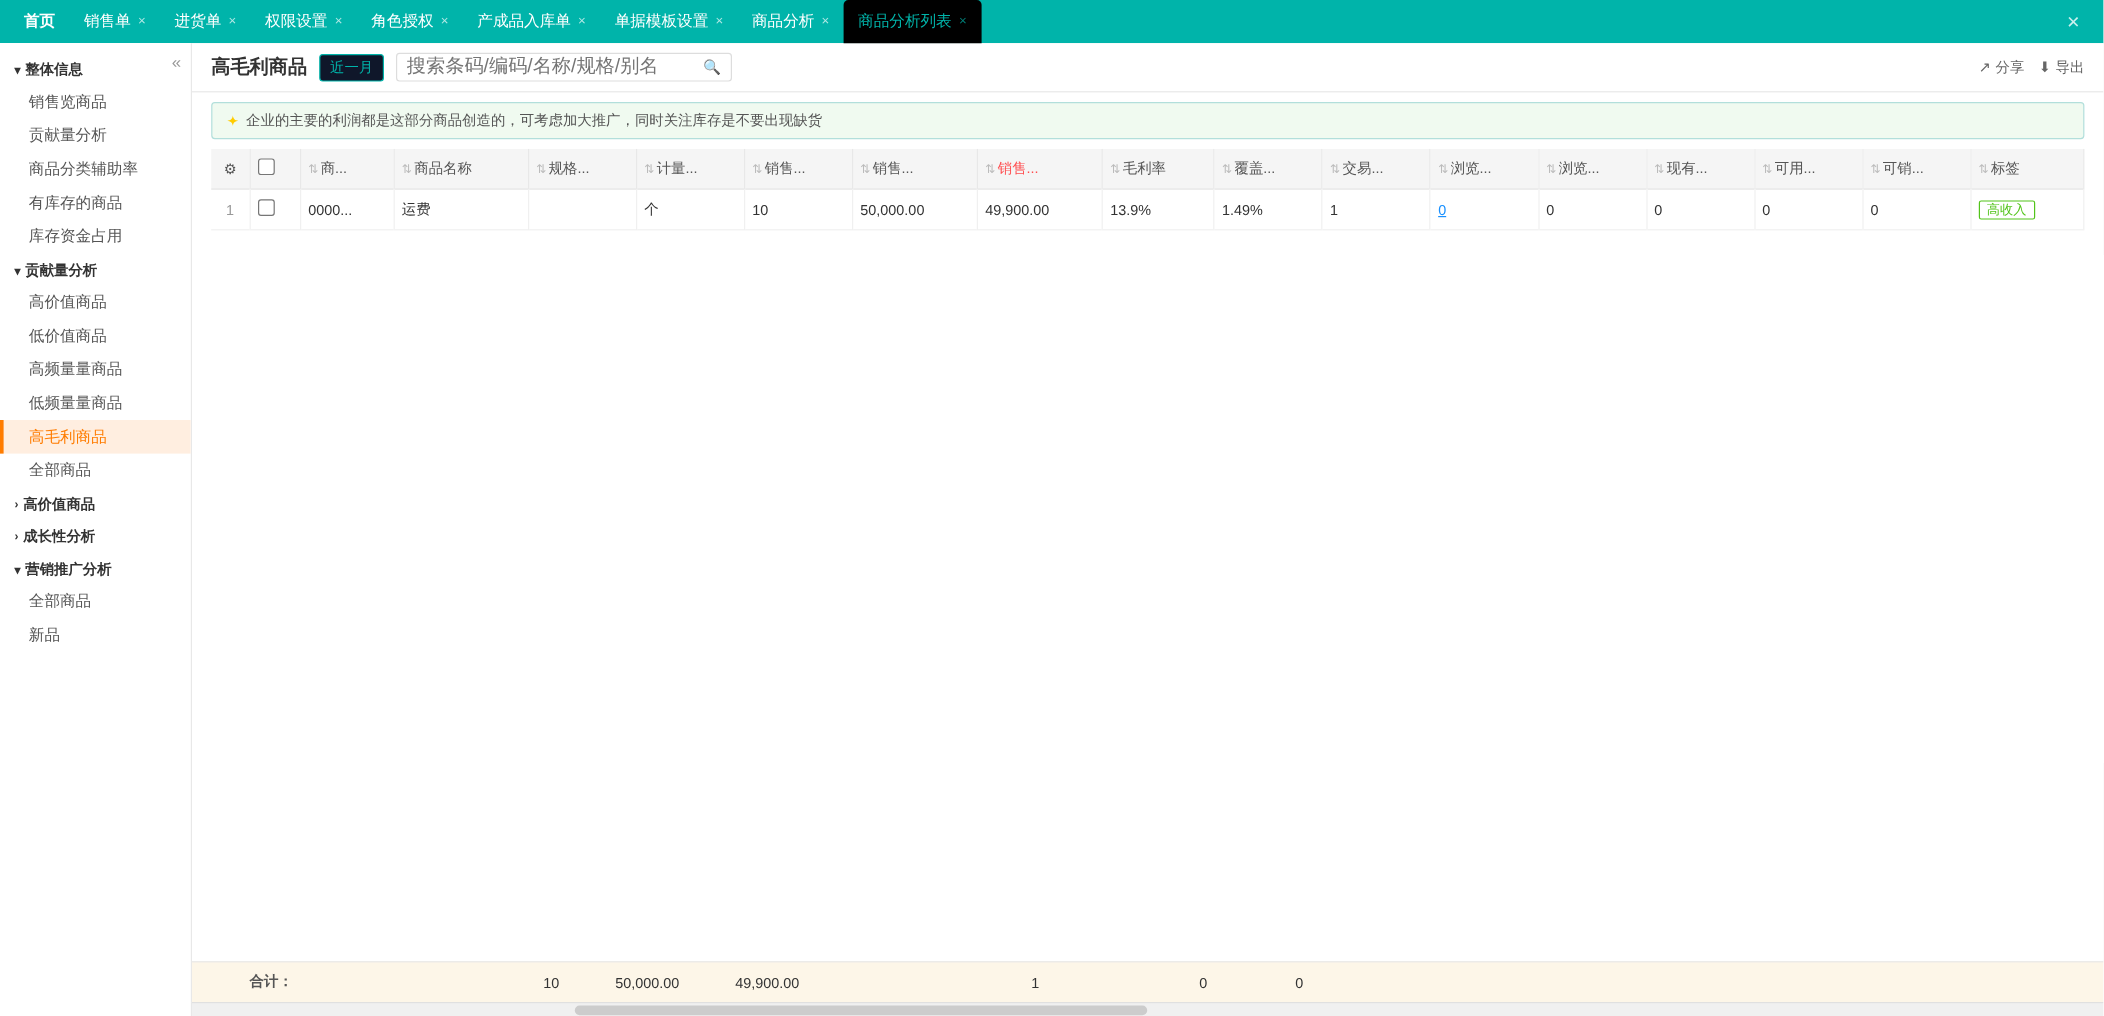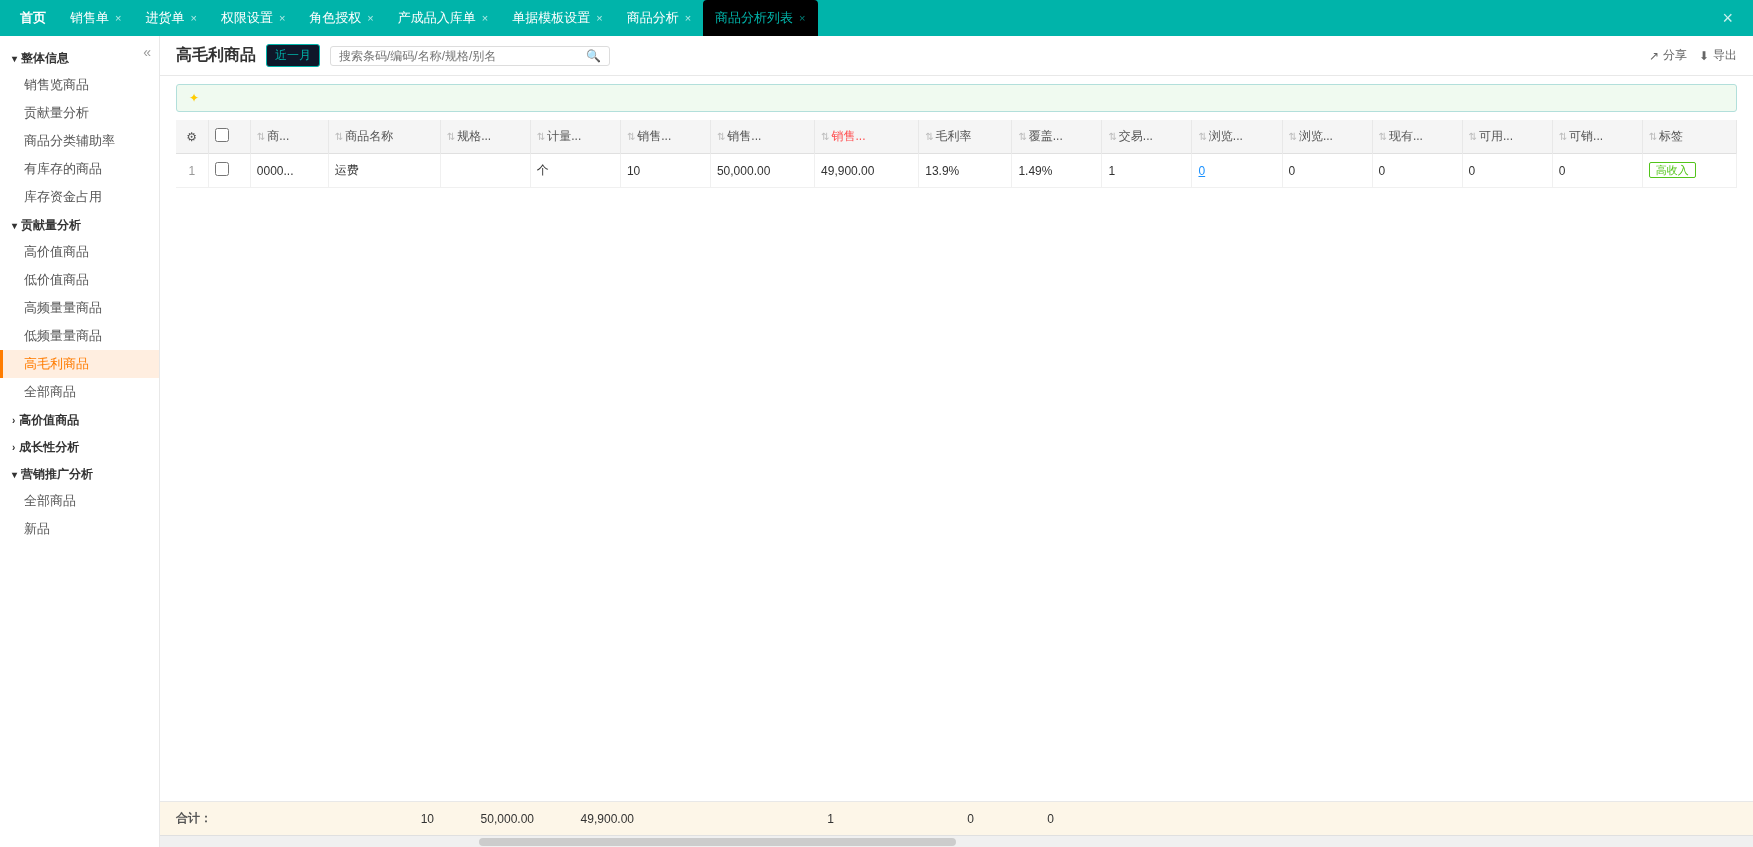--- a/index.html
+++ b/index.html
@@ -137,21 +137,21 @@
       align-items: center;
       border: 1px solid #ddd;
       border-radius: 3px;
       padding: 2px 8px;
       flex: 1;
       max-width: 280px;
     }
     .search-box input {
       border: none;
       outline: none;
-      font-size: 12px;
+      font-size: 16px;
       flex: 1;
       color: #999;
       background: transparent;
     }
     .search-icon { color: #999; cursor: pointer; }
     .header-actions {
       margin-left: auto;
       display: flex;
       gap: 12px;
     }
@@ -232,21 +232,21 @@
     .table-footer {
       background: #fdf6e8;
       border-top: 1px solid #e8e8e8;
       display: flex;
       align-items: center;
       padding: 8px 16px;
       flex-shrink: 0;
       font-size: 12px;
       gap: 0;
     }
-    .footer-label { color: #555; margin-right: 8px; font-weight: bold; }
+    .footer-label { color: #555; margin-right: 8px; font-weight: bold; margin-left: 32px; }
     .footer-cells {
       display: flex;
       flex: 1;
       gap: 0;
     }
     .footer-cell {
       padding: 0 6px;
       text-align: right;
       white-space: nowrap;
     }
@@ -402,20 +402,21 @@
         </div>
         <div class="action-btn">
           <span>⬇</span>
           <span>导出</span>
         </div>
       </div>
     </div>
 
     <div class="info-banner">
       <span class="star-icon">✦</span>
+      <span>企业的主要的利润都是这部分商品创造的，可考虑加大推广，同时关注库存是不要出现缺货</span>
     </div>
 
     <div class="table-container">
       <table>
         <thead>
           <tr>
             <th class="col-settings">⚙</th>
             <th><input type="checkbox" class="cb" style=""></th>
             <th><span class="sort-arrows">⇅</span><span>商...</span></th>
             <th><span class="sort-arrows">⇅</span><span>商品名称</span></th>

